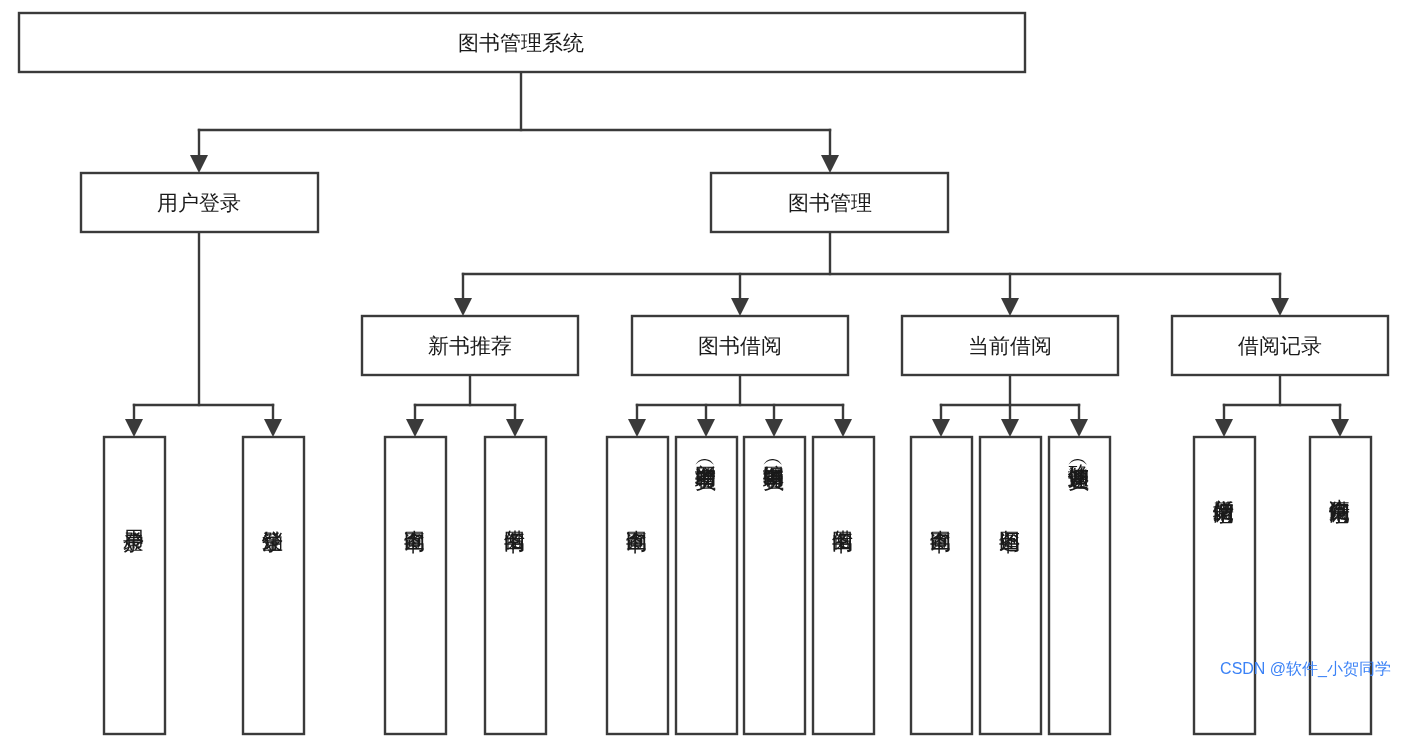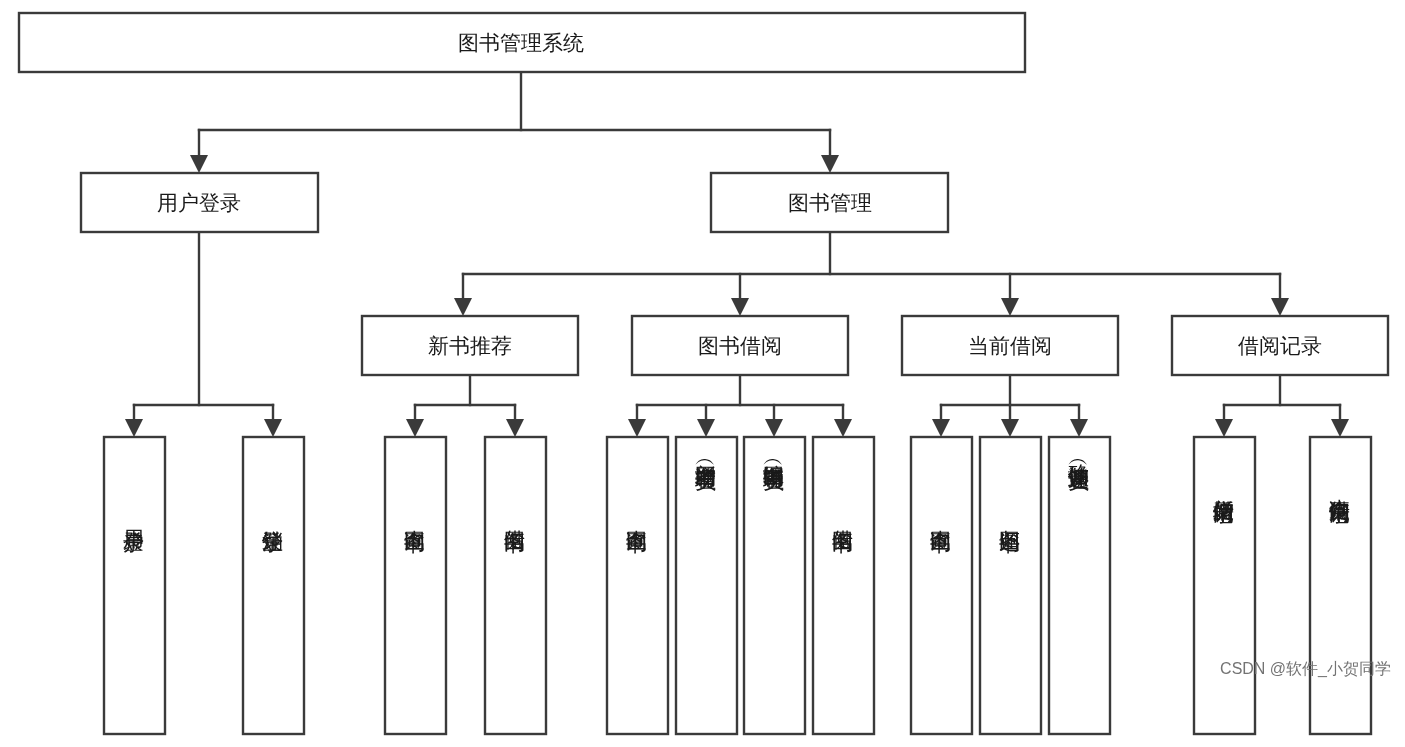--- a/index.html
+++ b/index.html
@@ -57,21 +57,21 @@
     text-orientation: upright;
     letter-spacing: 1px;
     text-anchor: middle;
   }
   .watermark {
     position: absolute;
     right: 14px;
     bottom: 6px;
     font-family: "Liberation Sans", "DejaVu Sans", sans-serif;
     font-size: 16px;
-    color: #737373;
+    color: #3b82f6;
     white-space: nowrap;
     pointer-events: none;
   }
 </style>
 </head>
 <body>
 
 <div id="diagram-root">
 
   <svg id="chart-canvas" viewBox="0 0 1405 747">

